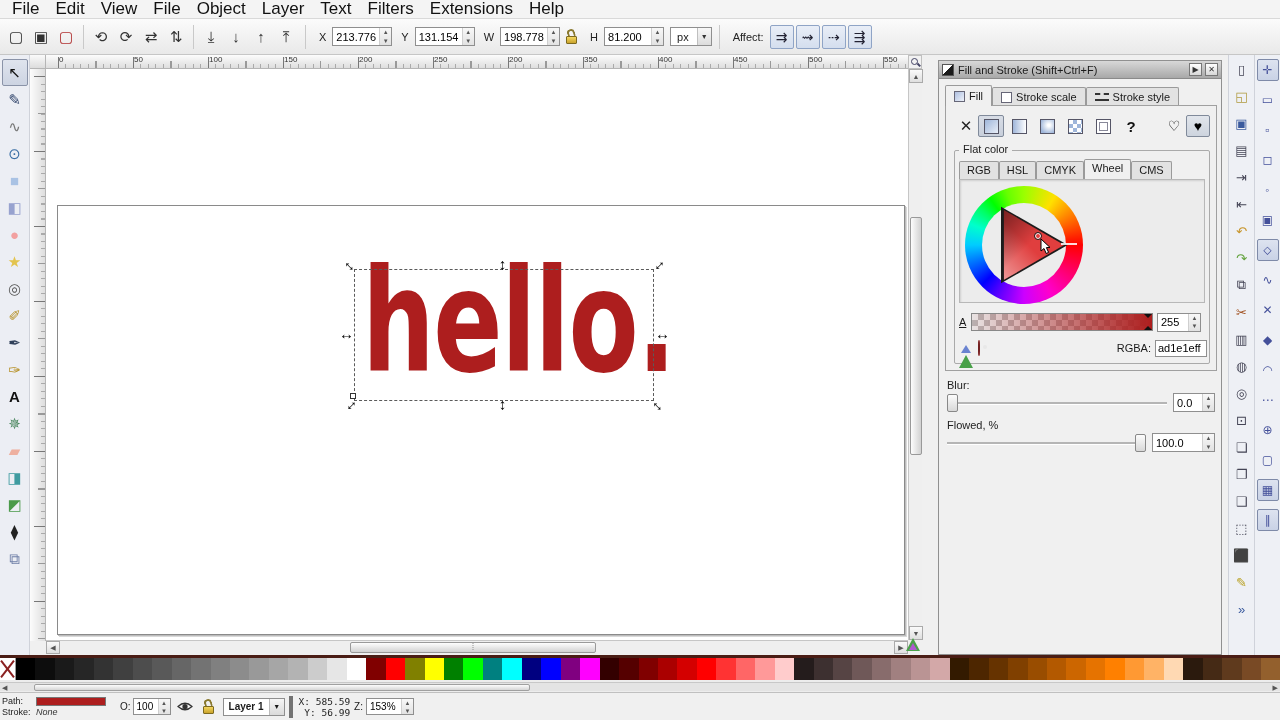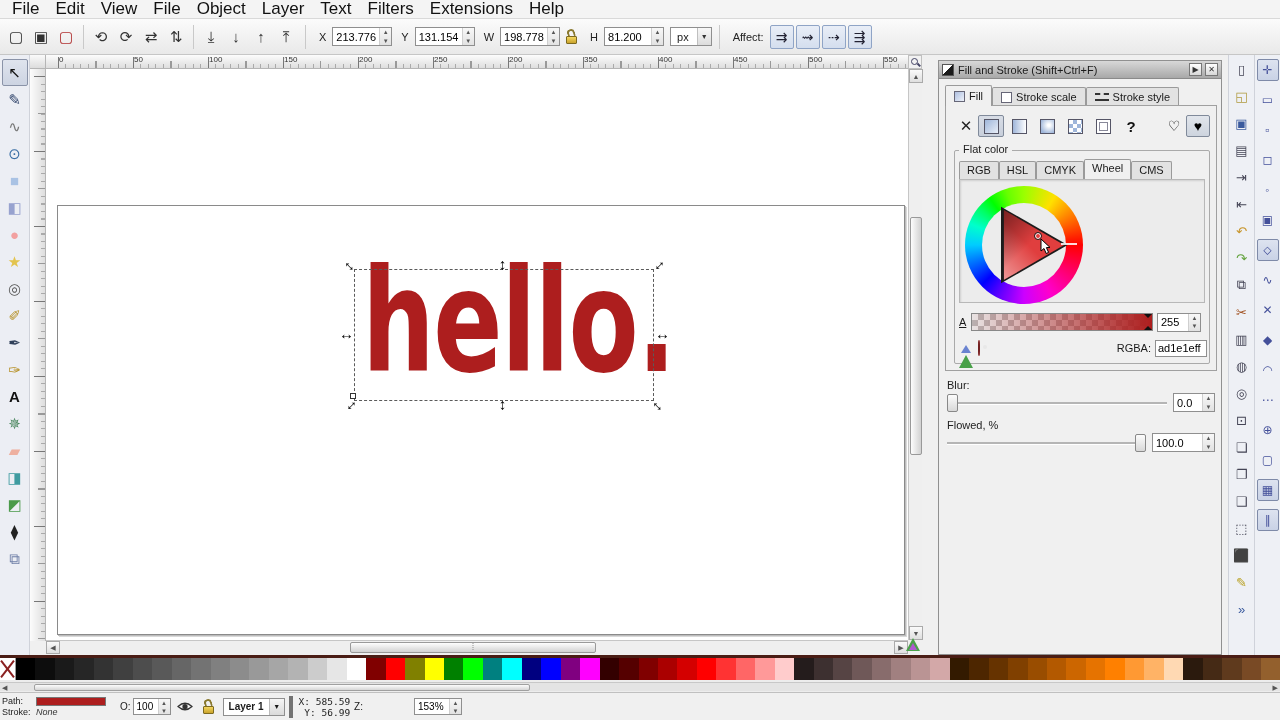--- a/index.html
+++ b/index.html
@@ -182,21 +182,21 @@
   #stroke-none { font-style:italic; color:#333; }
   #opacity-ind { display:flex; align-items:center; margin-left:6px; font-size:10px; gap:2px; }
   #opacity-ind .spinbox { height:17px; } #opacity-ind input { width:24px; font-size:10px; }
   .sb-ic { width:20px; height:18px; display:flex; align-items:center; justify-content:center; margin-left:4px; }
   #layer-dd { display:flex; align-items:center; border:1px solid #8f8f8f; background:#fff; height:18px; margin-left:4px; }
   #layer-dd .lv { font-size:10px; padding:0 5px; font-weight:bold; }
   #layer-dd .db { width:15px; height:100%; background:linear-gradient(#f6f6f6,#dadada); border-left:1px solid #bbb; font-size:7px; display:flex; align-items:center; justify-content:center; }
   #status-msg { flex:1; font-size:11.5px; margin-left:8px; white-space:nowrap; overflow:hidden; color:#111; }
   #coords { font-size:9.5px; font-family:"DejaVu Sans Mono",monospace; line-height:11px; text-align:right; margin:0 4px; color:#222; border-left:4px solid #737373; padding-left:6px; }
   #zoom-ind { display:flex; align-items:center; font-size:10px; gap:3px; margin-right:2px; }
-  #zoom-ind .spinbox { height:17px;margin-left:48px; } #zoom-ind input { width:34px; font-size:10px; }
+  #zoom-ind .spinbox { height:17px; } #zoom-ind input { width:34px; font-size:10px; }
 
   .eye-svg,.lock-svg { display:block; }
 </style>
 </head>
 <body>
 
 <div id="app">
 
   <div id="menubar">
       <div class="menu-item">File</div>

